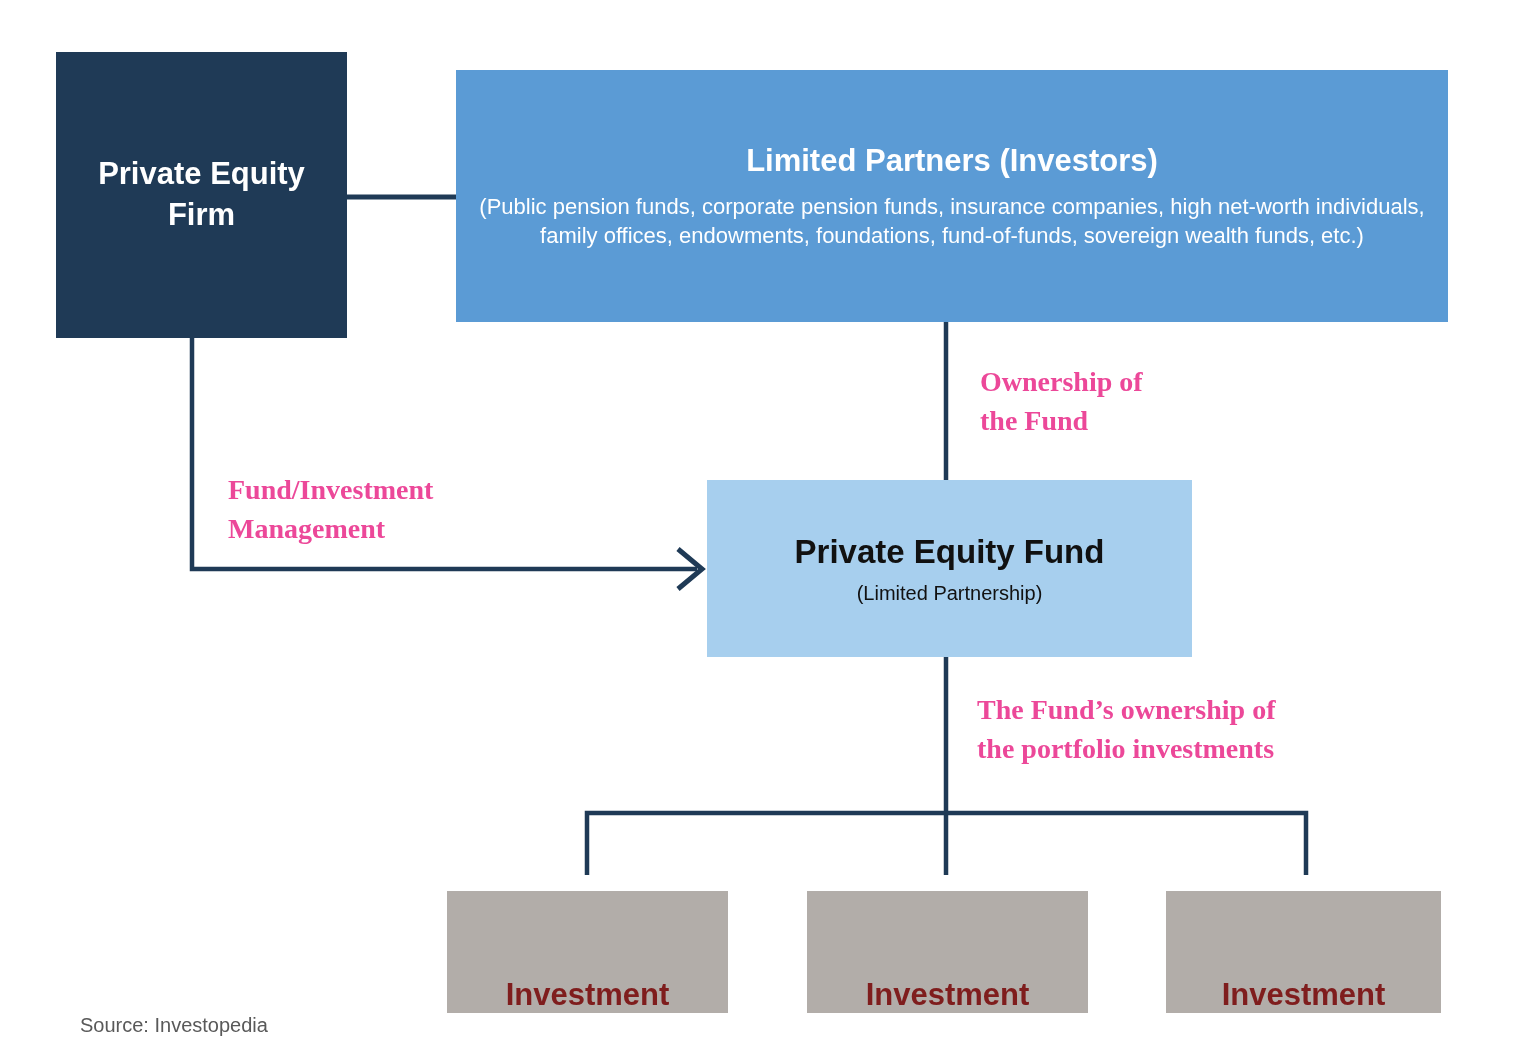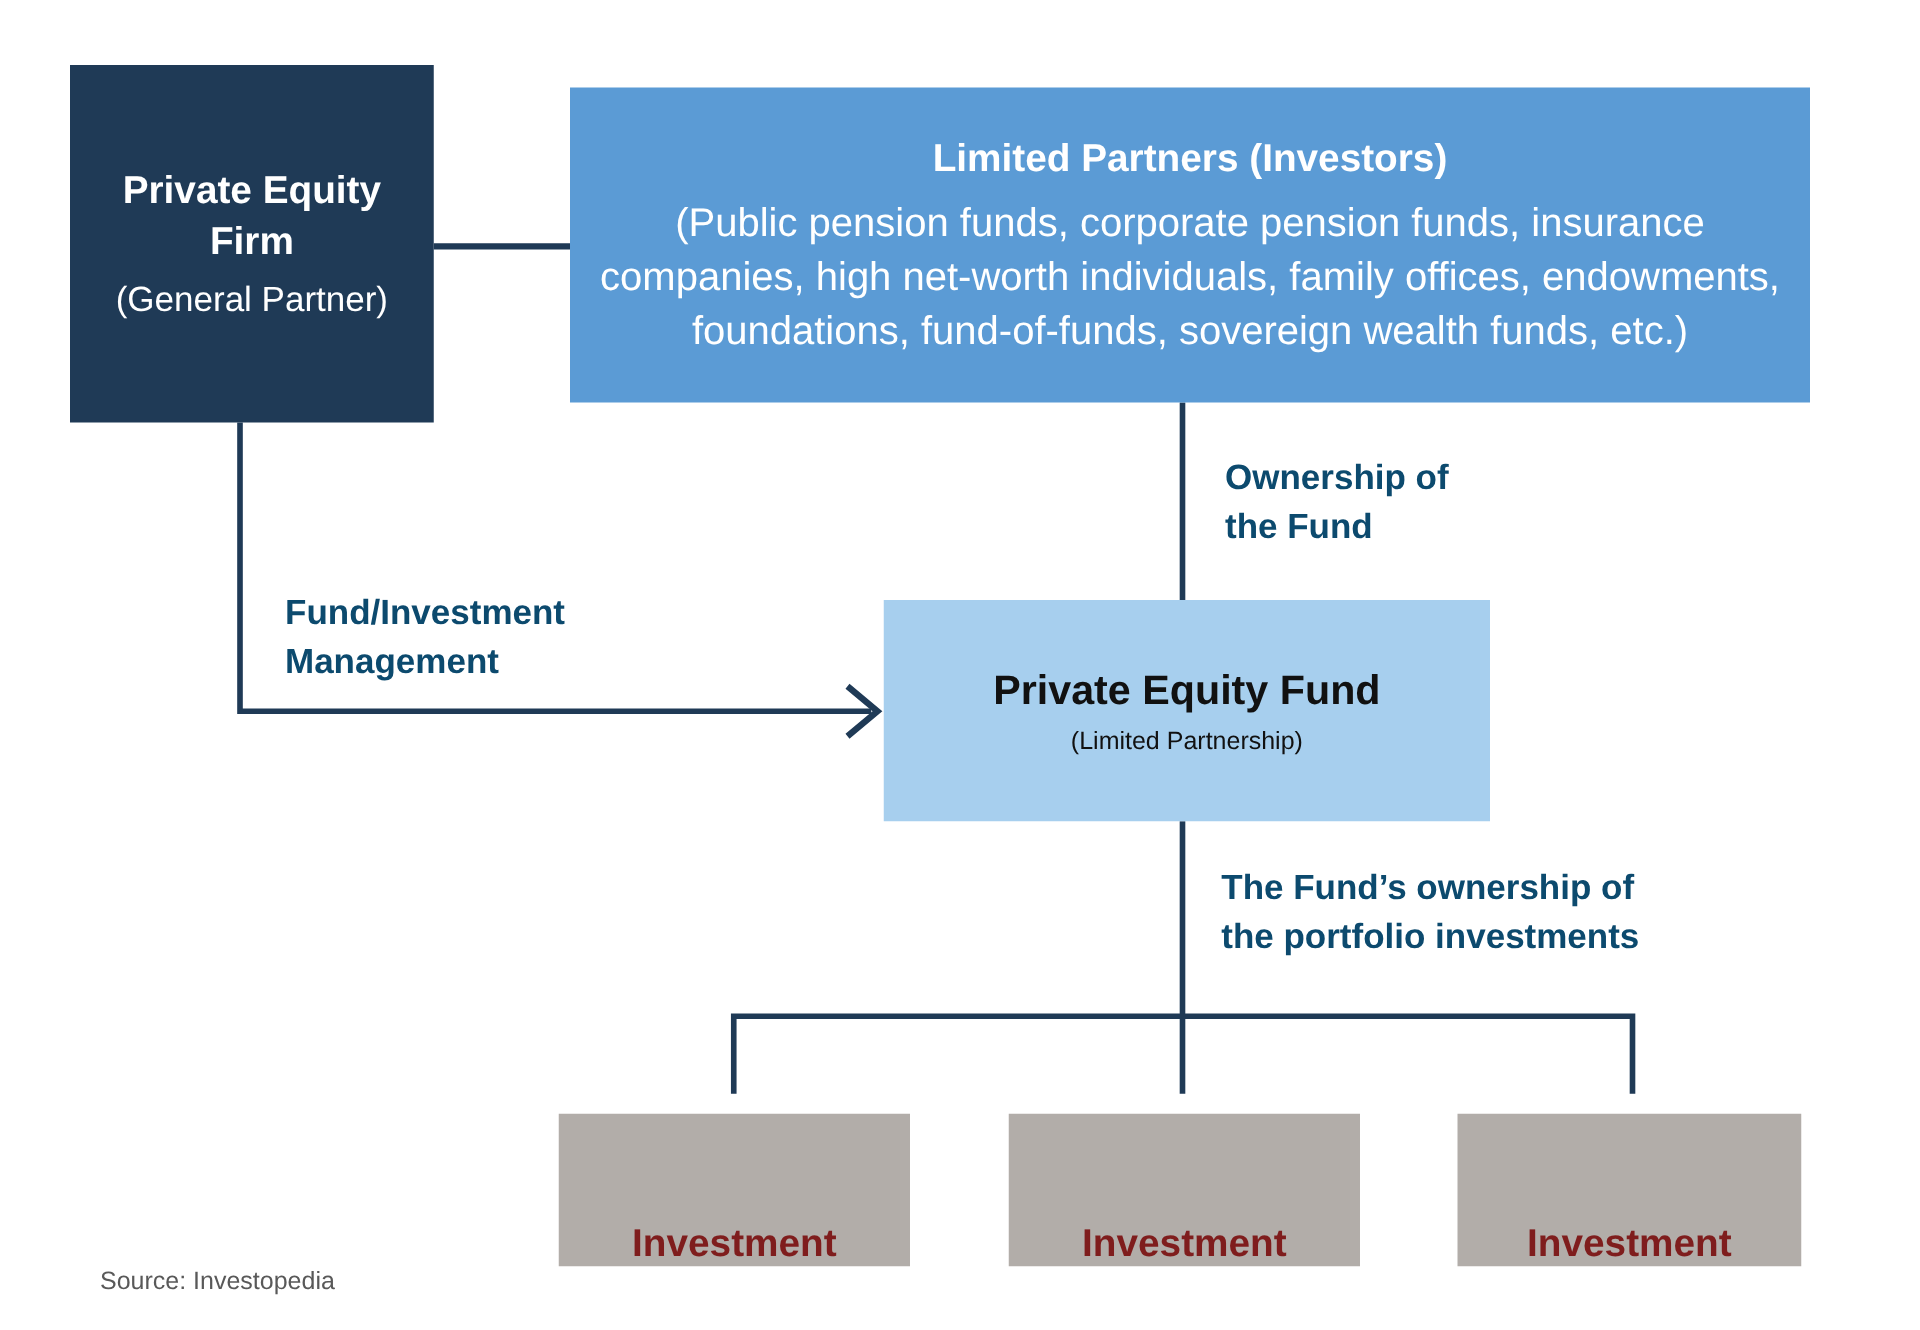--- a/index.html
+++ b/index.html
@@ -57,21 +57,21 @@
     padding: 0 22px;
     text-align: center;
   }
   .node-lp .title {
     font-size: 31px;
     font-weight: bold;
     line-height: 1.3;
     margin-bottom: 10px;
   }
   .node-lp .body {
-    font-size: 32px;
+    font-size: 22px;
     line-height: 1.34;
   }
   .node-fund {
     left: 707px; top: 480px;
     width: 485px; height: 177px;
     background: var(--accent-light, #A7CFEE);
     color: #111111;
     padding: 14px 20px;
   }
   .node-fund .title {
@@ -91,25 +91,26 @@
     height: 122px;
     font-size: 31px;
     font-weight: bold;
     justify-content: flex-end;
   }
   .node-investment.inv-0 { left: 447px;  width: 281px; }
   .node-investment.inv-1 { left: 807px;  width: 281px; }
   .node-investment.inv-2 { left: 1166px; width: 275px; }
   .edge-label {
     position: absolute;
-    color: #0c4a6e;
+    color: #ec4899;
     font-size: 28px;
     font-weight: bold;
     line-height: 1.4;
     white-space: pre-line;
+    font-family: Liberation Serif, serif;
   }
   .label-ownership { left: 980px; top: 362px; }
   .label-management { left: 228px; top: 470px; }
   .label-fund-ownership { left: 977px; top: 690px; }
   .source-note {
     position: absolute;
     left: 80px; top: 1014px;
     font-size: 20px;
     color: var(--source-gray, #595959);
     font-weight: normal;
@@ -129,21 +130,20 @@
 
     <line x1="946" y1="322" x2="946" y2="480" stroke="#1F3A56" stroke-width="4.5"></line>
 
     <line x1="946" y1="657" x2="946" y2="875" stroke="#1F3A56" stroke-width="4.5"></line>
 
     <polyline points="587,875 587,813 1306,813 1306,875" fill="none" stroke="#1F3A56" stroke-width="4.5"></polyline>
   </svg>
 
   <div class="node node-firm">
     <div class="title">Private Equity Firm</div>
-    <div class="subtitle">(General Partner)</div>
   </div>
 
   <div class="node node-lp">
     <div class="title">Limited Partners (Investors)</div>
     <div class="body">(Public pension funds, corporate pension funds, insurance companies, high net-worth individuals, family offices, endowments, foundations, fund-of-funds, sovereign wealth funds, etc.)</div>
   </div>
 
   <div class="node node-fund">
     <div class="title">Private Equity Fund</div>
     <div class="subtitle">(Limited Partnership)</div>

